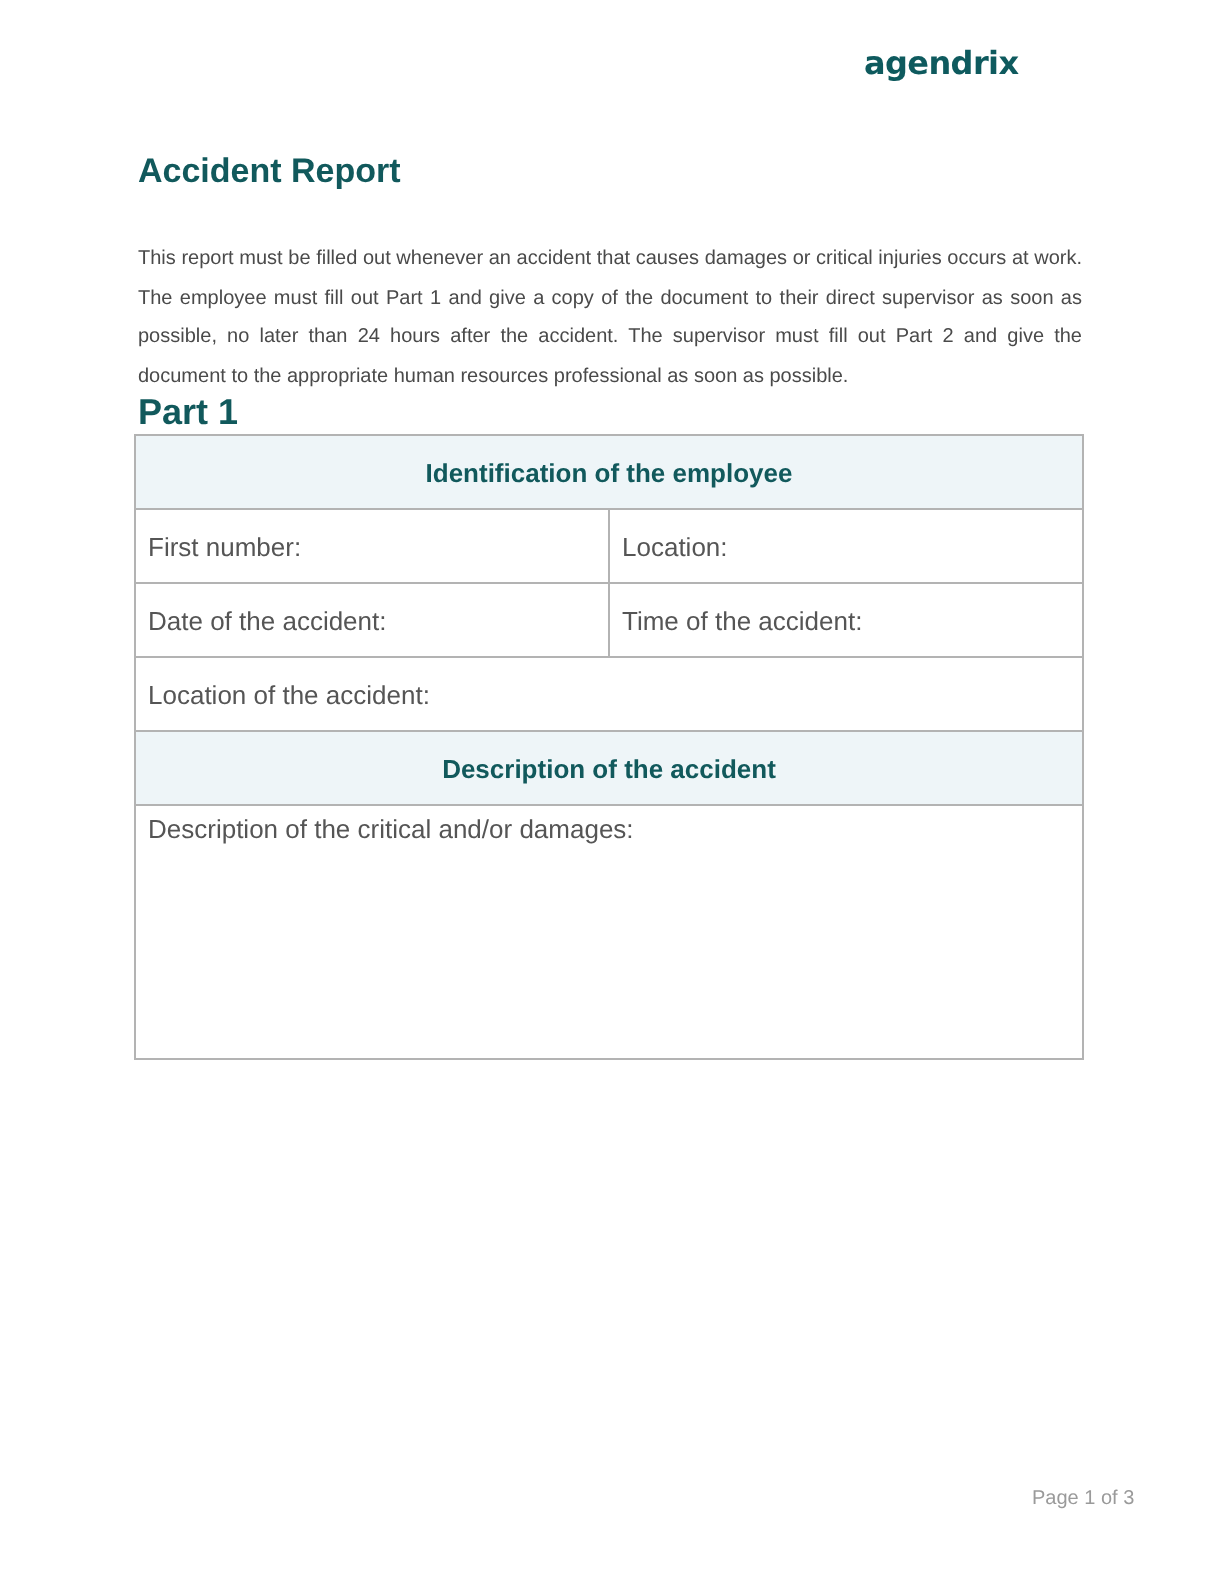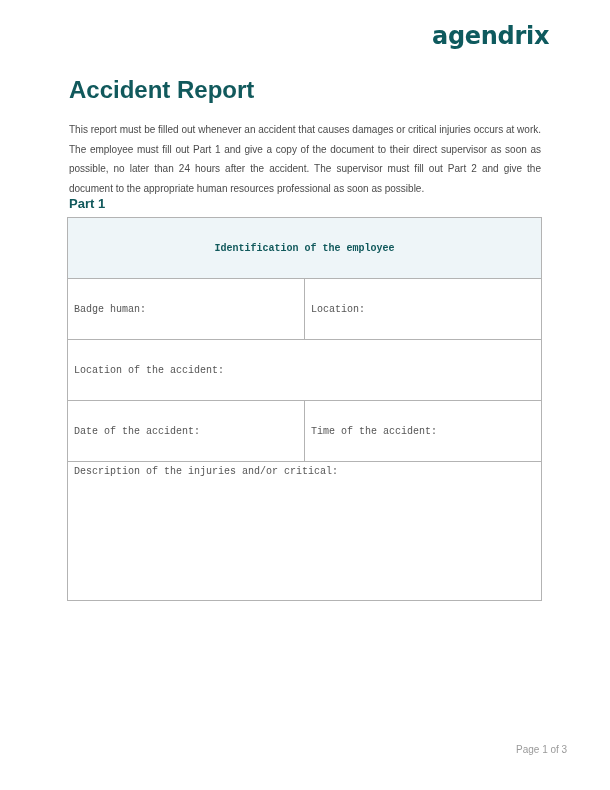--- a/index.html
+++ b/index.html
@@ -1,22 +1,22 @@
 <!DOCTYPE html>
 <html><head>
   <meta charset="utf-8">
   <style>
     html, body { margin: 0; padding: 0; background: #ffffff; }
     body { width: 610px; height: 790px; position: relative; overflow: hidden; font-family: "Liberation Sans", sans-serif; }
-    .logo { position: absolute; top: 22px; left: 432px; font-family: "DejaVu Sans", sans-serif; font-size: 24px; font-weight: bold; color: #0e5a5e; letter-spacing: -0.3px; }
-    .title { position: absolute; top: 76px; left: 69px; font-size: 24px; font-weight: bold; color: #11595c; margin: 0; }
+    .logo { position: absolute; top: 22px; left: 432px; font-family: "DejaVu Sans", sans-serif; font-size: 16px; font-weight: bold; color: #0e5a5e; letter-spacing: -0.3px; }
+    .title { position: absolute; top: 76px; left: 69px; font-size: 17px; font-weight: bold; color: #11595c; margin: 0; }
     .intro { position: absolute; top: 120px; left: 69px; width: 472px; font-size: 10px; line-height: 19.5px; color: #4a4a4a; text-align: justify; margin: 0; }
-    .part { position: absolute; top: 196px; left: 69px; font-size: 13px; font-weight: bold; color: #11595c; margin: 0; }
+    .part { position: absolute; top: 196px; left: 69px; font-size: 18px; font-weight: bold; color: #11595c; margin: 0; }
     table.form { position: absolute; top: 217px; left: 67px; width: 474px; border-collapse: collapse; table-layout: fixed; }
-    table.form td { border: 1px solid #b3b3b3; font-size: 10px; color: #555; padding: 16px 6px; vertical-align: middle; font-family: Liberation Mono, monospace; }
+    table.form td { border: 1px solid #b3b3b3; font-size: 13px; color: #555; padding: 4px 6px; vertical-align: middle; }
     table.form td.sect { background: #eef5f8; color: #11595c; font-weight: bold; text-align: center; height: 28px; }
     table.form td.field { height: 28px; }
     table.form td.big { vertical-align: top; padding-top: 4px; }
     .footer { position: absolute; top: 744px; left: 516px; font-size: 10px; color: #9a9a9a; }
   </style>
 </head>
 <body>
 
 <div class="logo">agendrix</div>
 <h1 class="title">Accident Report</h1>
@@ -26,29 +26,32 @@
 <table class="form">
   <colgroup>
       <col style="width:237px">
       <col style="width:237px">
     </colgroup>
   <tbody>
       <tr>
     <td class="sect" colspan="2">Identification of the employee</td>
   </tr>
   <tr>
-    <td class="field">Badge human:</td>
+    <td class="field">First number:</td>
     <td class="field">Location:</td>
-  </tr>
-  <tr>
-    <td class="field" colspan="2">Location of the accident:</td>
   </tr>
   <tr>
     <td class="field">Date of the accident:</td>
     <td class="field">Time of the accident:</td>
   </tr>
   <tr>
-    <td class="big" colspan="2" style="height:118px">Description of the injuries and/or critical:</td>
+    <td class="field" colspan="2">Location of the accident:</td>
+  </tr>
+  <tr>
+    <td class="sect" colspan="2">Description of the accident</td>
+  </tr>
+  <tr>
+    <td class="big" colspan="2" style="height:118px">Description of the critical and/or damages:</td>
   </tr>
 </tbody>
   </table>
 
 <div class="footer">Page 1 of 3</div>
 
 </body></html>

